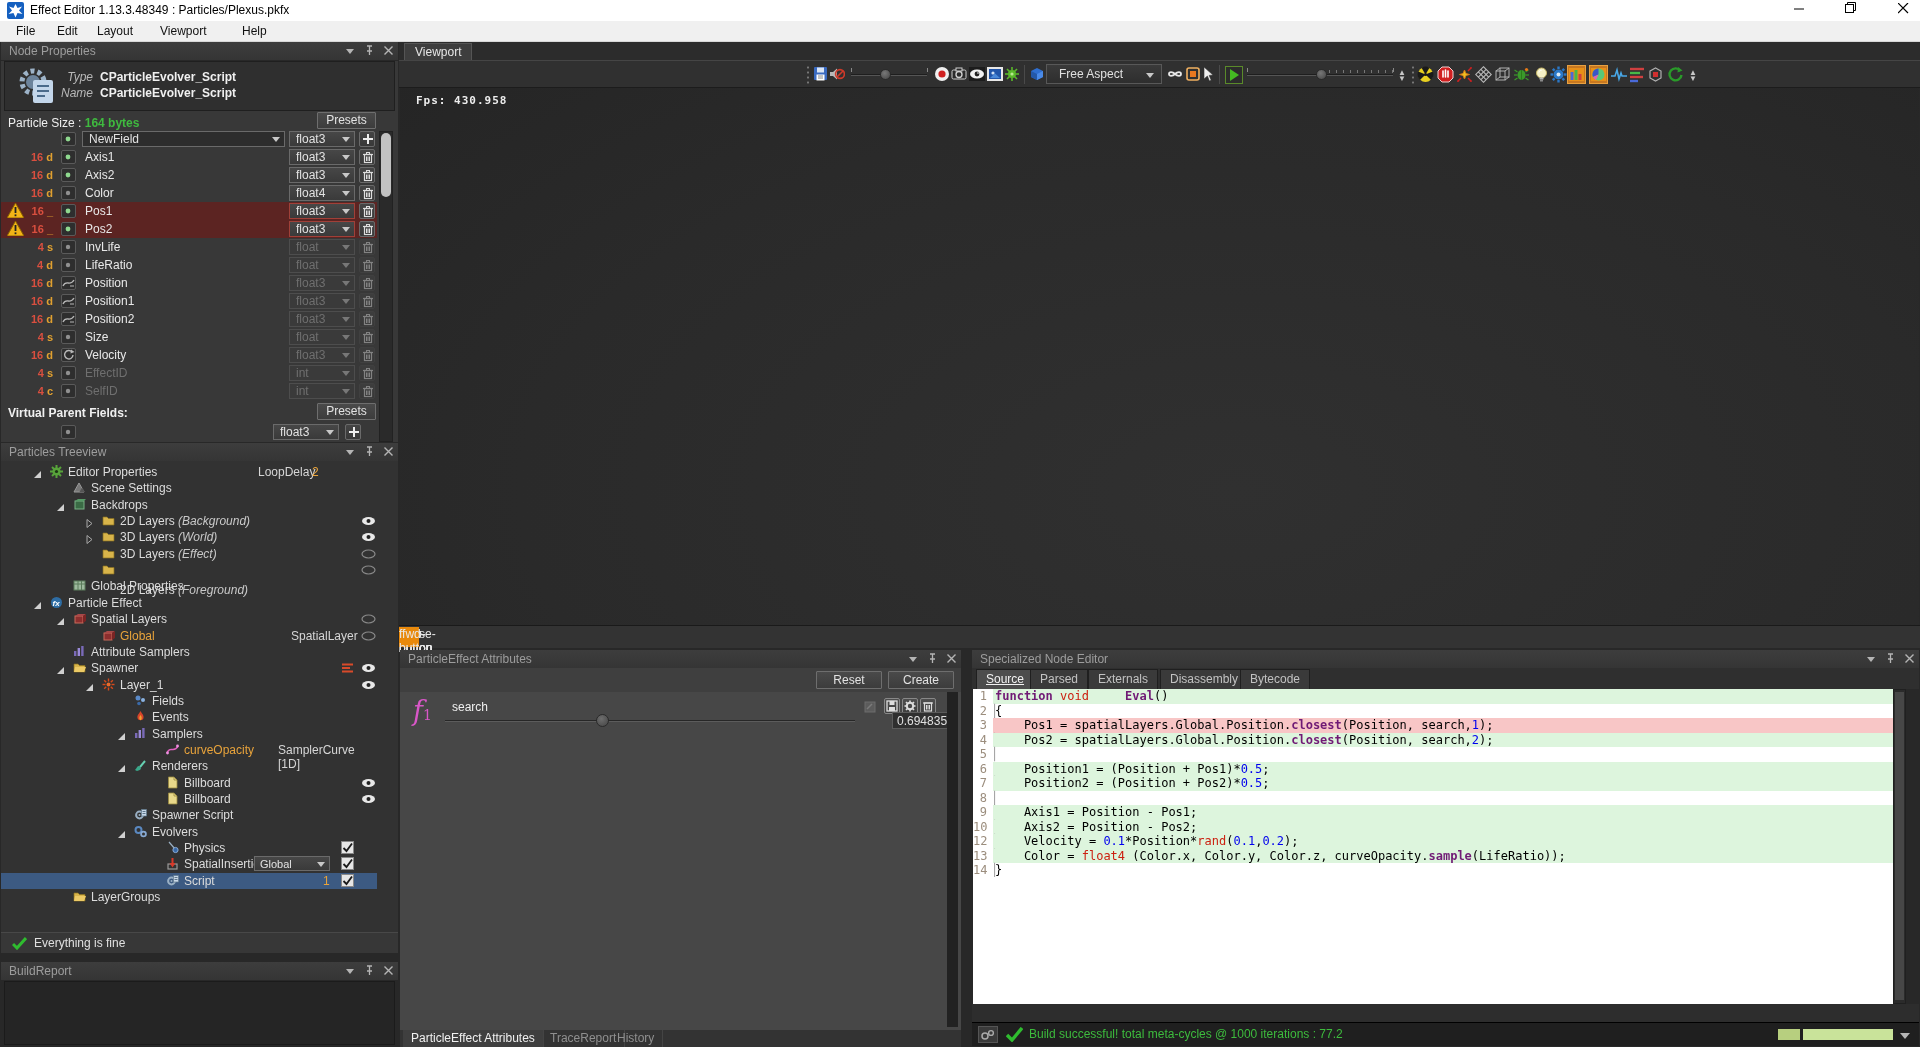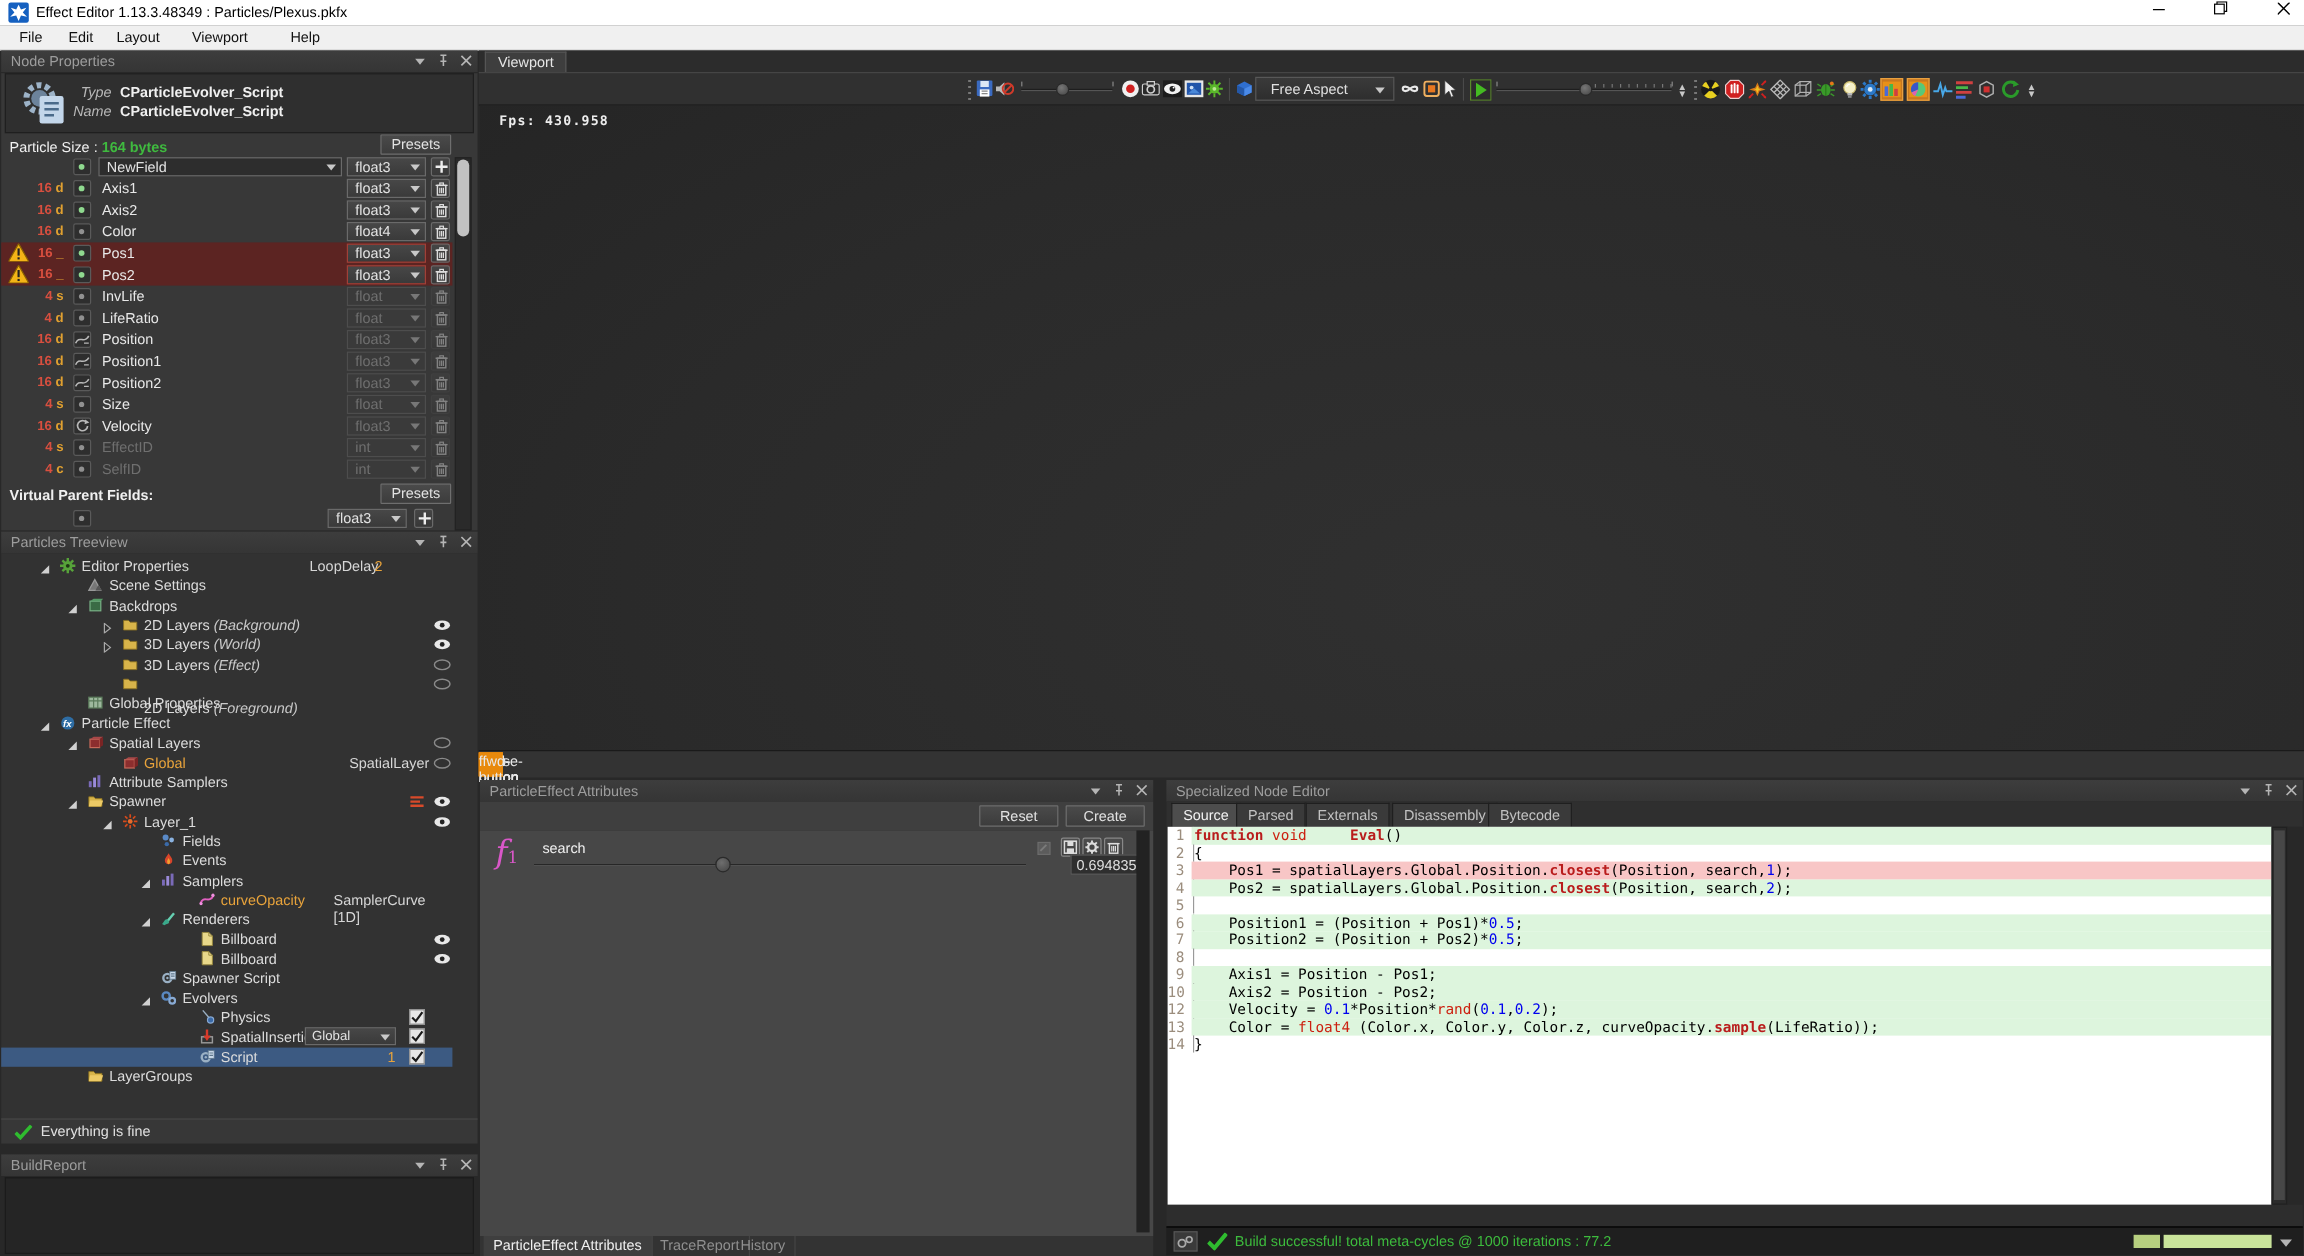--- a/index.html
+++ b/index.html
@@ -79,21 +79,21 @@
   
   #ne-tabs { left:972px; top:668px; width:947px; height:21px; background:#2f2f2f; }
   .ne-tab { position:absolute; top:1px; height:20px; padding:0 9px; line-height:19px; color:#c2c2c2; background:#3a3a3a; border:1px solid #1f1f1f; border-bottom:none; font-size:12px; }
   .ne-tab.on { background:#4d4d4d; color:#f2f2f2; }
   #code { left:973px; top:689px; width:920px; height:315px; background:#ffffff; font-family:"DejaVu Sans Mono",monospace; font-size:12px; overflow:hidden; }
   .cl { position:relative; height:14.5px; line-height:14.5px; white-space:pre; }
   .cl .ln { display:inline-block; width:14px; text-align:right; color:#9b8d7d; margin-right:4px; }
   .cl .body { position:absolute; left:20px; right:0; top:0; bottom:0; padding-left:2px; }
   .cl.green .body { background:#ddf5dd; }
   .cl.pink .body { background:#f8c6c6; }
-  .tok-kw { color:#b91c1c; font-weight:bold; }
+  .tok-kw { color:#701a75; font-weight:bold; }
   .tok-red { color:#cc2010; }
   .tok-num { color:#0000ee; }
   #ne-status { left:972px; top:1022px; width:947px; height:24px; background:#1f1f1f; border-top:1px solid #000; }
 
   .eye { display:block; }
 </style>
 </head>
 <body>
 
 <div id="titlebar" class="abs">
@@ -1090,21 +1090,21 @@
       </svg>
     <svg width="11" height="11">
         <path d="M3,1 h5 M5.5,1 v5 M3,6 h5 M5.5,6 v4" stroke="#b5b5b5" stroke-width="1.3" fill="none"></path>
       </svg>
     <svg width="11" height="11">
         <path d="M1.5,1.5 L9.5,9.5 M9.5,1.5 L1.5,9.5" stroke="#b5b5b5" stroke-width="1.4"></path>
       </svg>
   </span>
 </div>
 <div id="ne-tabs" class="abs">
-    <div class="ne-tab on" style="left: 4px;">Source</div>
+    <div class="ne-tab on" style="left: 4px; text-decoration: underline;">Source</div>
     <div class="ne-tab" style="left: 58px;">Parsed</div>
     <div class="ne-tab" style="left: 116px;">Externals</div>
     <div class="ne-tab" style="left: 188px;">Disassembly</div>
     <div class="ne-tab" style="left: 268px;">Bytecode</div>
   </div>
 <div id="code" class="abs">
     <div class="cl green"><span class="ln">1</span><span style="color:#999">│</span><span class="body"><span class="tok-kw">function</span> <span class="tok-red">void</span>     <span class="tok-kw">Eval</span>()</span></div>
     <div class="cl "><span class="ln">2</span><span style="color:#999">│</span><span class="body">{</span></div>
     <div class="cl pink"><span class="ln">3</span><span style="color:#999">│</span><span class="body">    Pos1 = spatialLayers.Global.Position.<span class="tok-kw">closest</span>(Position, search,<span class="tok-num">1</span>);</span></div>
     <div class="cl green"><span class="ln">4</span><span style="color:#999">│</span><span class="body">    Pos2 = spatialLayers.Global.Position.<span class="tok-kw">closest</span>(Position, search,<span class="tok-num">2</span>);</span></div>

